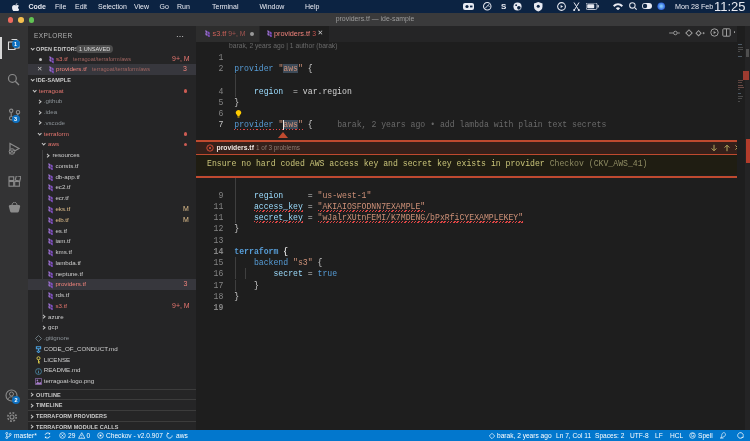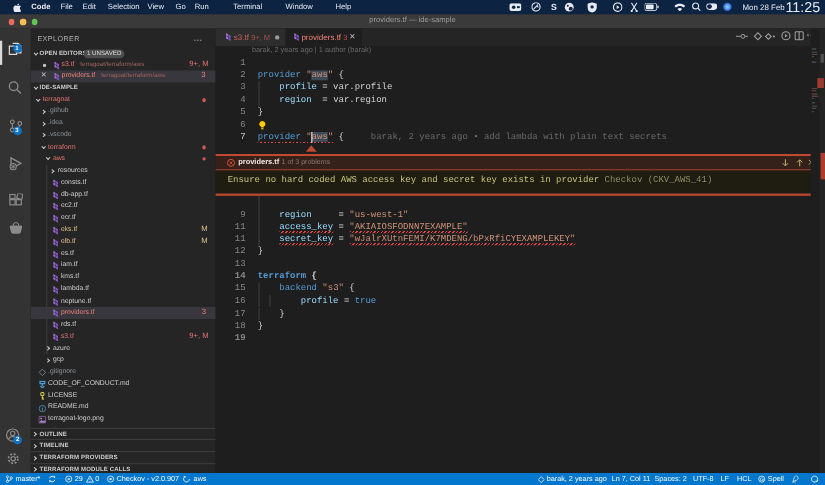--- a/index.html
+++ b/index.html
@@ -458,33 +458,32 @@
       <path d="M5 1v8" stroke="#a0a0a0" stroke-width="1.1"></path>
     </svg>
 <div class="abs" style="left:733.5px;top:31px;width:9px;height:2px">
       <span class="abs" style="left:0;width:1.5px;height:1.5px;background:#a0a0a0;border-radius:50%"></span>
       <span class="abs" style="left:3px;width:1.5px;height:1.5px;background:#a0a0a0;border-radius:50%"></span>
       <span class="abs" style="left:6px;width:1.5px;height:1.5px;background:#a0a0a0;border-radius:50%"></span>
     </div>
 <div class="abs" style="left:229px;top:41.3px;height:10px;line-height:10px;color:#6a6a6a;font-size:6.7px;white-space:nowrap">barak, 2 years ago | 1 author (barak)</div>
 <div class="ln" style="top:51.8px;"><span class="g">1</span><span class="t"></span></div>
 <div class="ln" style="top:63.1px;"><span class="g">2</span><span class="t"><span class="kw">provider</span> <span class="st">"</span><span class="st" style="background:#3d4a58">aws</span><span class="st">"</span> {</span></div>
-<div class="ln" style="top:74.3px;"><span class="g">3</span><span class="t">    <span class="pr">profile</span> = var.profile</span></div>
 <div class="ln" style="top:85.6px;"><span class="g">4</span><span class="t">    <span class="pr">region</span>  = var.region</span></div>
 <div class="ln" style="top:96.8px;"><span class="g">5</span><span class="t">}</span></div>
 <div class="ln" style="top:108.0px;"><span class="g">6</span><span class="t"></span></div>
 <div class="ln" style="top:119.3px;"><span class="g" style="color:#c6c6c6">7</span><span class="t"><span class="sq"><span class="kw">provider</span> <span class="st">"</span><span class="st" style="background:#3d4a58">aws</span><span class="st">"</span></span> { <span class="gl">    barak, 2 years ago • add lambda with plain text secrets</span></span></div>
 <div class="ln" style="top:189.5px;"><span class="g">9</span><span class="t">    <span class="pr">region</span>     = <span class="st">"us-west-1"</span></span></div>
 <div class="ln" style="top:200.8px;"><span class="g">11</span><span class="t">    <span class="sq"><span class="pr">access_key</span></span> = <span class="st sq">"AKIAIOSFODNN7EXAMPLE"</span></span></div>
 <div class="ln" style="top:212.0px;"><span class="g">11</span><span class="t">    <span class="sq"><span class="pr">secret_key</span></span> = <span class="st sq">"wJalrXUtnFEMI/K7MDENG/bPxRfiCYEXAMPLEKEY"</span></span></div>
 <div class="ln" style="top:223.3px;"><span class="g">12</span><span class="t">}</span></div>
 <div class="ln" style="top:234.5px;text-decoration:underline;"><span class="g">13</span><span class="t"></span></div>
 <div class="ln" style="top:245.7px;font-weight:bold;"><span class="g">14</span><span class="t"><span class="kw">terraform</span> {</span></div>
 <div class="ln" style="top:257.0px;"><span class="g">15</span><span class="t">    <span class="kw">backend</span> <span class="st">"s3"</span> {</span></div>
-<div class="ln" style="top:268.2px;"><span class="g">16</span><span class="t">        <span class="pr">profile</span> = <span class="kw">true</span></span></div>
+<div class="ln" style="top:268.2px;"><span class="g">16</span><span class="t">        <span class="pr">secret</span> = <span class="kw">true</span></span></div>
 <div class="ln" style="top:279.5px;"><span class="g">17</span><span class="t">    }</span></div>
 <div class="ln" style="top:290.7px;"><span class="g">18</span><span class="t">}</span></div>
 <div class="ln" style="top:301.9px;font-weight:bold;"><span class="g">19</span><span class="t"></span></div>
 <div class="abs" style="left:234.9px;top:74.3px;width:1px;height:11.24px;background:#3f3f3f"></div>
 <div class="abs" style="left:234.9px;top:85.6px;width:1px;height:11.24px;background:#3f3f3f"></div>
 <div class="abs" style="left:234.9px;top:178.3px;width:1px;height:11.24px;background:#3f3f3f"></div>
 <div class="abs" style="left:234.9px;top:189.5px;width:1px;height:11.24px;background:#3f3f3f"></div>
 <div class="abs" style="left:234.9px;top:200.8px;width:1px;height:11.24px;background:#3f3f3f"></div>
 <div class="abs" style="left:234.9px;top:212.0px;width:1px;height:11.24px;background:#3f3f3f"></div>
 <div class="abs" style="left:234.9px;top:257.0px;width:1px;height:11.24px;background:#3f3f3f"></div>

